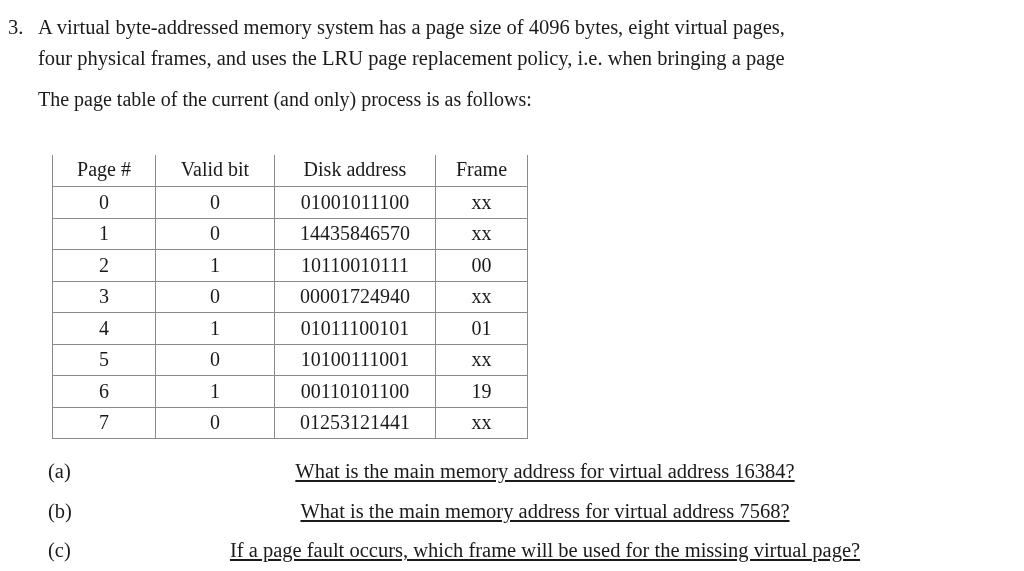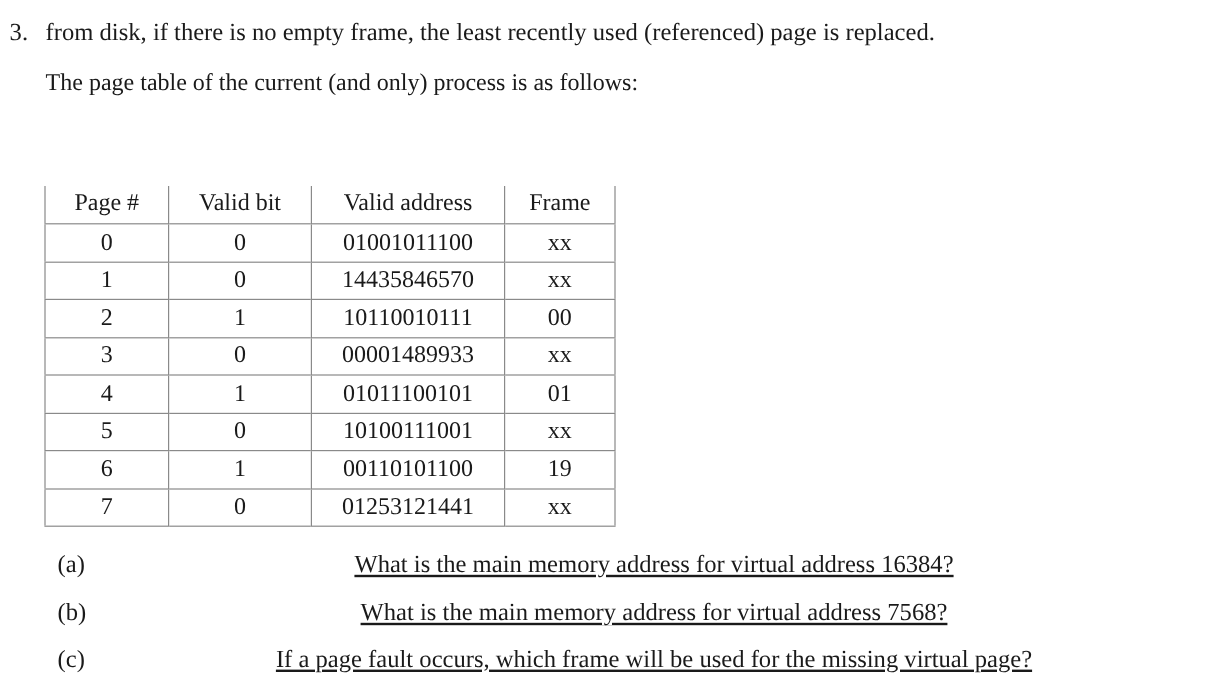--- a/index.html
+++ b/index.html
@@ -57,21 +57,21 @@
   .intro-line {
     margin: 11px 0 0 0;
     font-size: 20px;
     line-height: 30.5px;
     text-align: left;
   }
 
   
   .table-wrap {
     position: absolute;
-    left: 37px;
+    left: 52px;
     top: 155px;
   }
   table.page-table {
     border-collapse: collapse;
     font-size: 20px;
     color: #1a1a1a;
   }
   table.page-table th,
   table.page-table td {
     text-align: center;
@@ -141,32 +141,33 @@
   }
 </style>
 </head>
 <body>
 
 <div class="page">
 
   <div class="problem">
     <div class="problem-number">3.</div>
     <div class="problem-body">
-      <div class="stem stem-last-line">from disk, if there is no empty frame, the least recently used (referenced) page is replaced.</div>
+      <div class="stem">A virtual byte-addressed memory system has a page size of 4096 bytes, eight virtual pages,</div>
+      <div class="stem">four physical frames, and uses the LRU page replacement policy, i.e. when bringing a page</div>
       <div class="intro-line">The page table of the current (and only) process is as follows:</div>
     </div>
   </div>
 
   <div class="table-wrap">
     <table class="page-table">
       <thead>
         <tr>
           <th class="c0">Page #</th>
           <th class="c1">Valid bit</th>
-          <th class="c2">Valid address</th>
+          <th class="c2">Disk address</th>
           <th class="c3">Frame</th>
         </tr>
       </thead>
       <tbody>
         <tr>
           <td class="c0">0</td>
           <td class="c1">0</td>
           <td class="c2 cell-mono-ish">01001011100</td>
           <td class="c3">xx</td>
         </tr>
@@ -178,21 +179,21 @@
         </tr>
         <tr>
           <td class="c0">2</td>
           <td class="c1">1</td>
           <td class="c2 cell-mono-ish">10110010111</td>
           <td class="c3">00</td>
         </tr>
         <tr>
           <td class="c0">3</td>
           <td class="c1">0</td>
-          <td class="c2 cell-mono-ish">00001489933</td>
+          <td class="c2 cell-mono-ish">00001724940</td>
           <td class="c3">xx</td>
         </tr>
         <tr>
           <td class="c0">4</td>
           <td class="c1">1</td>
           <td class="c2 cell-mono-ish">01011100101</td>
           <td class="c3">01</td>
         </tr>
         <tr>
           <td class="c0">5</td>

